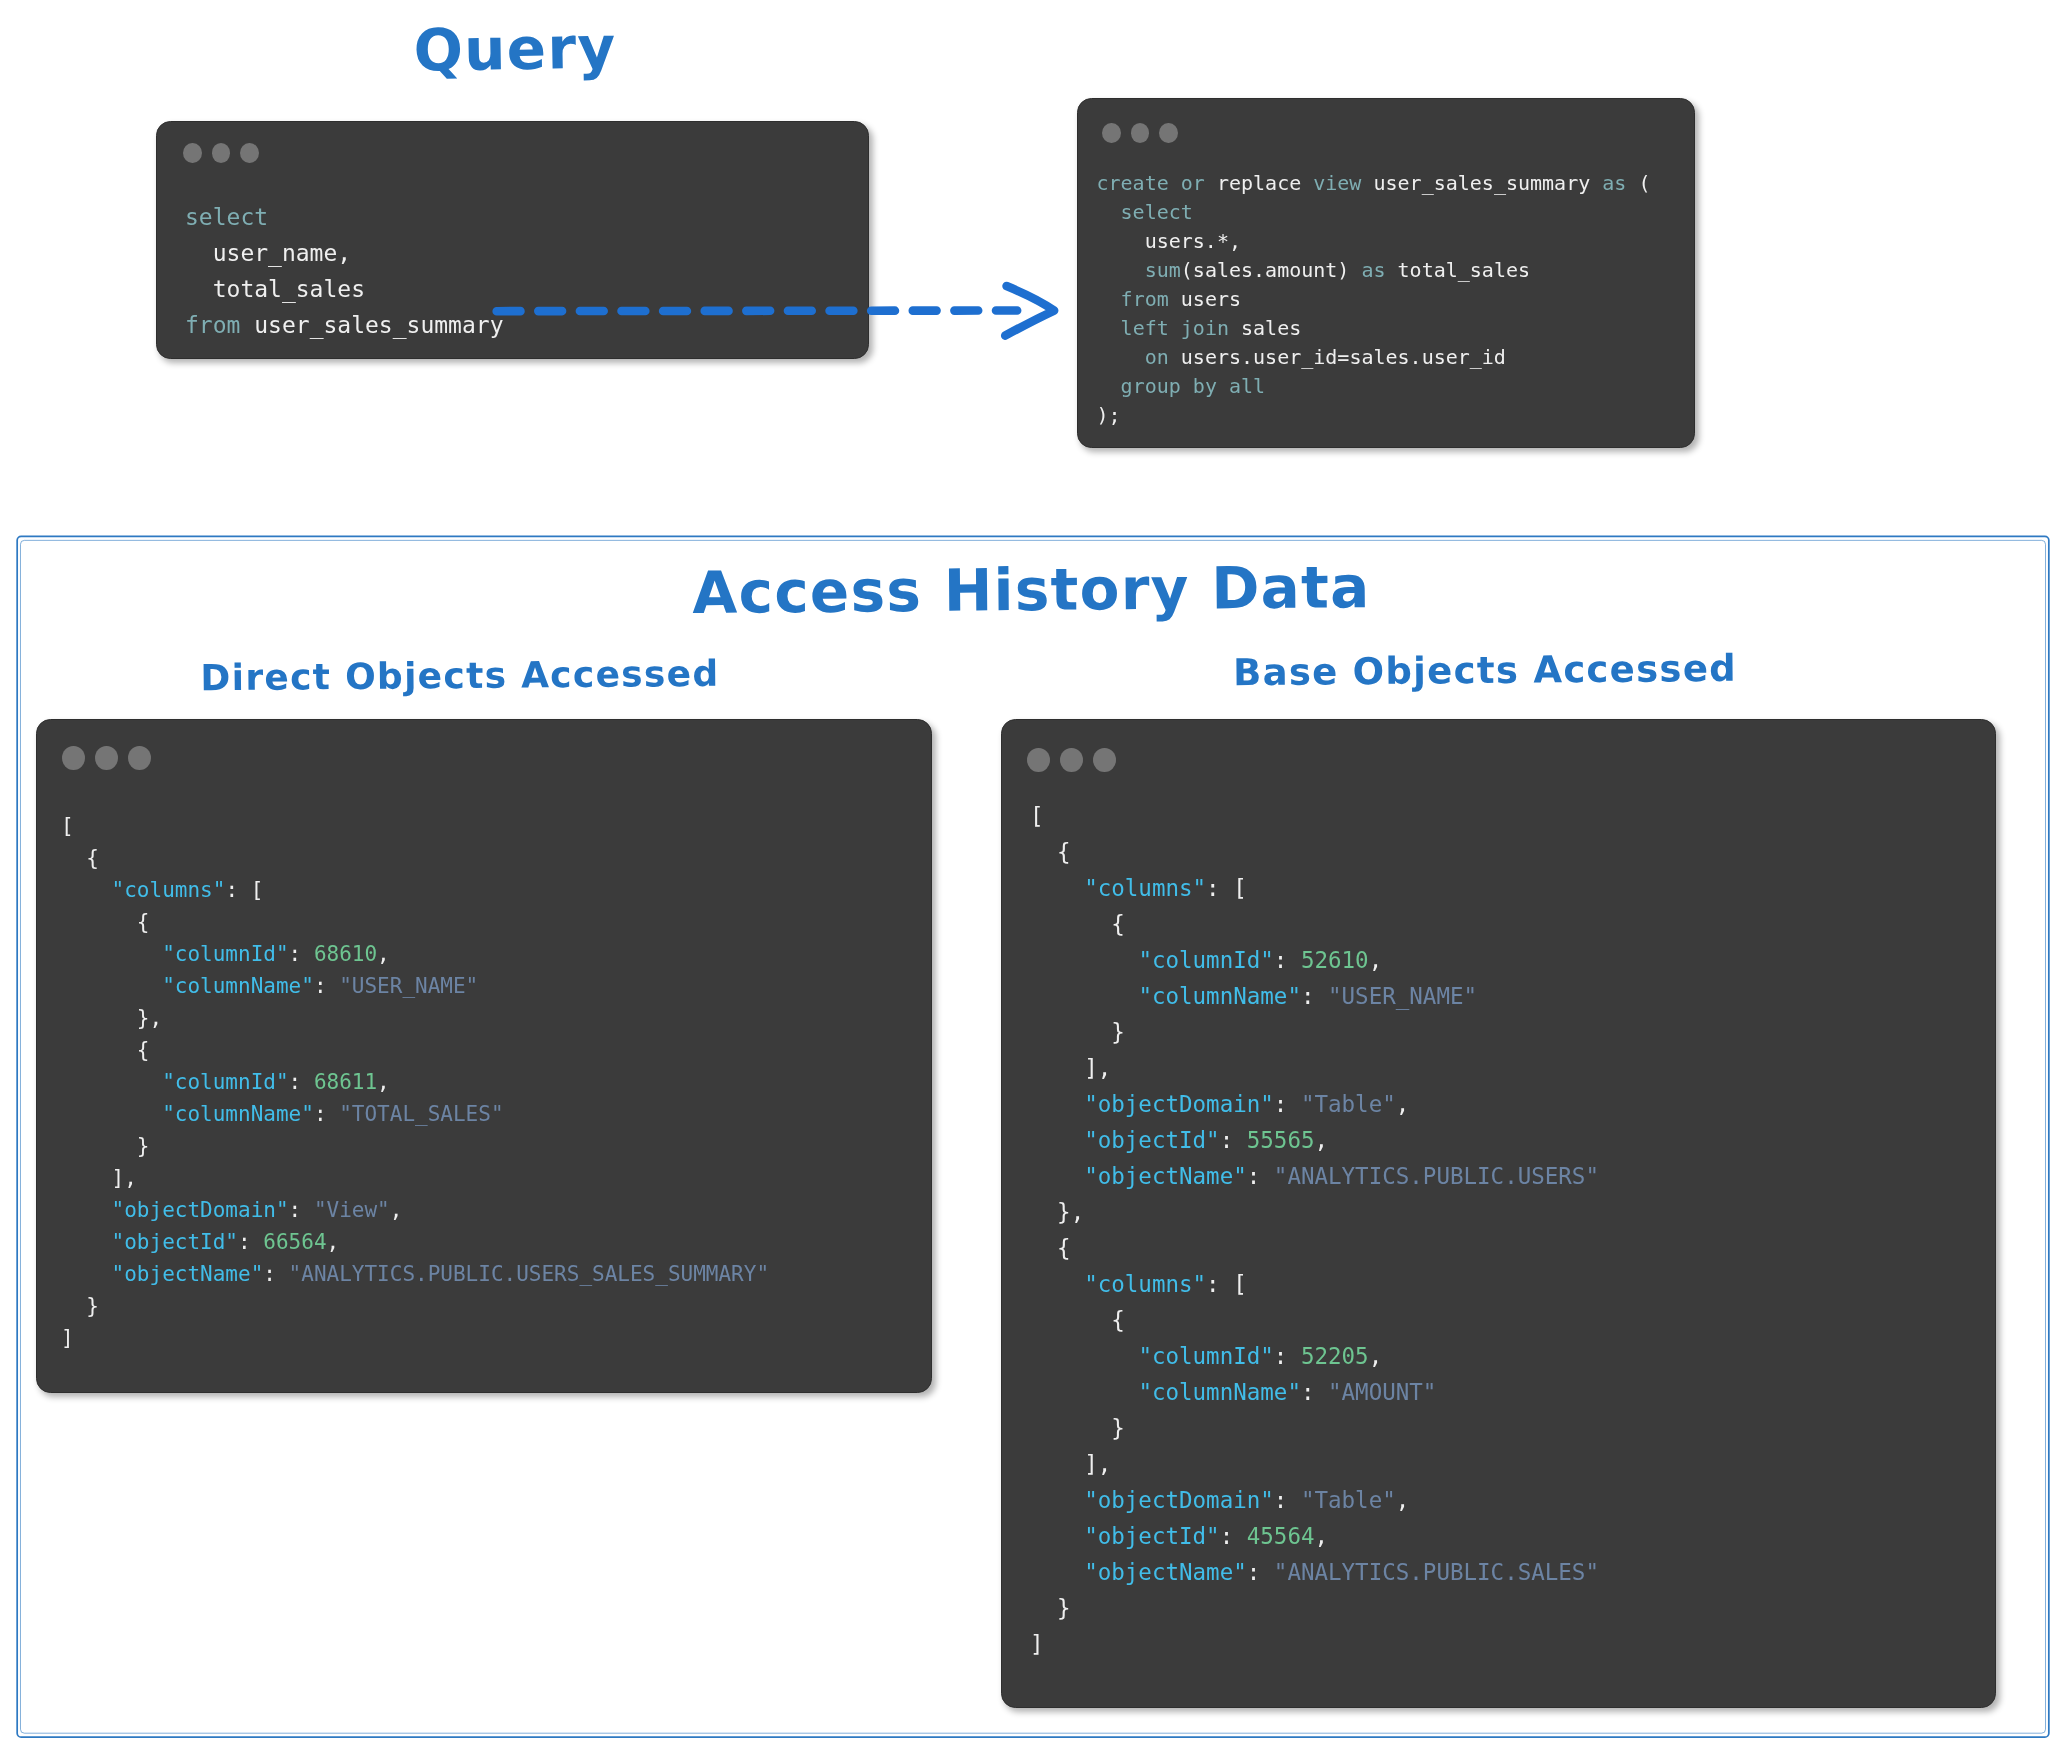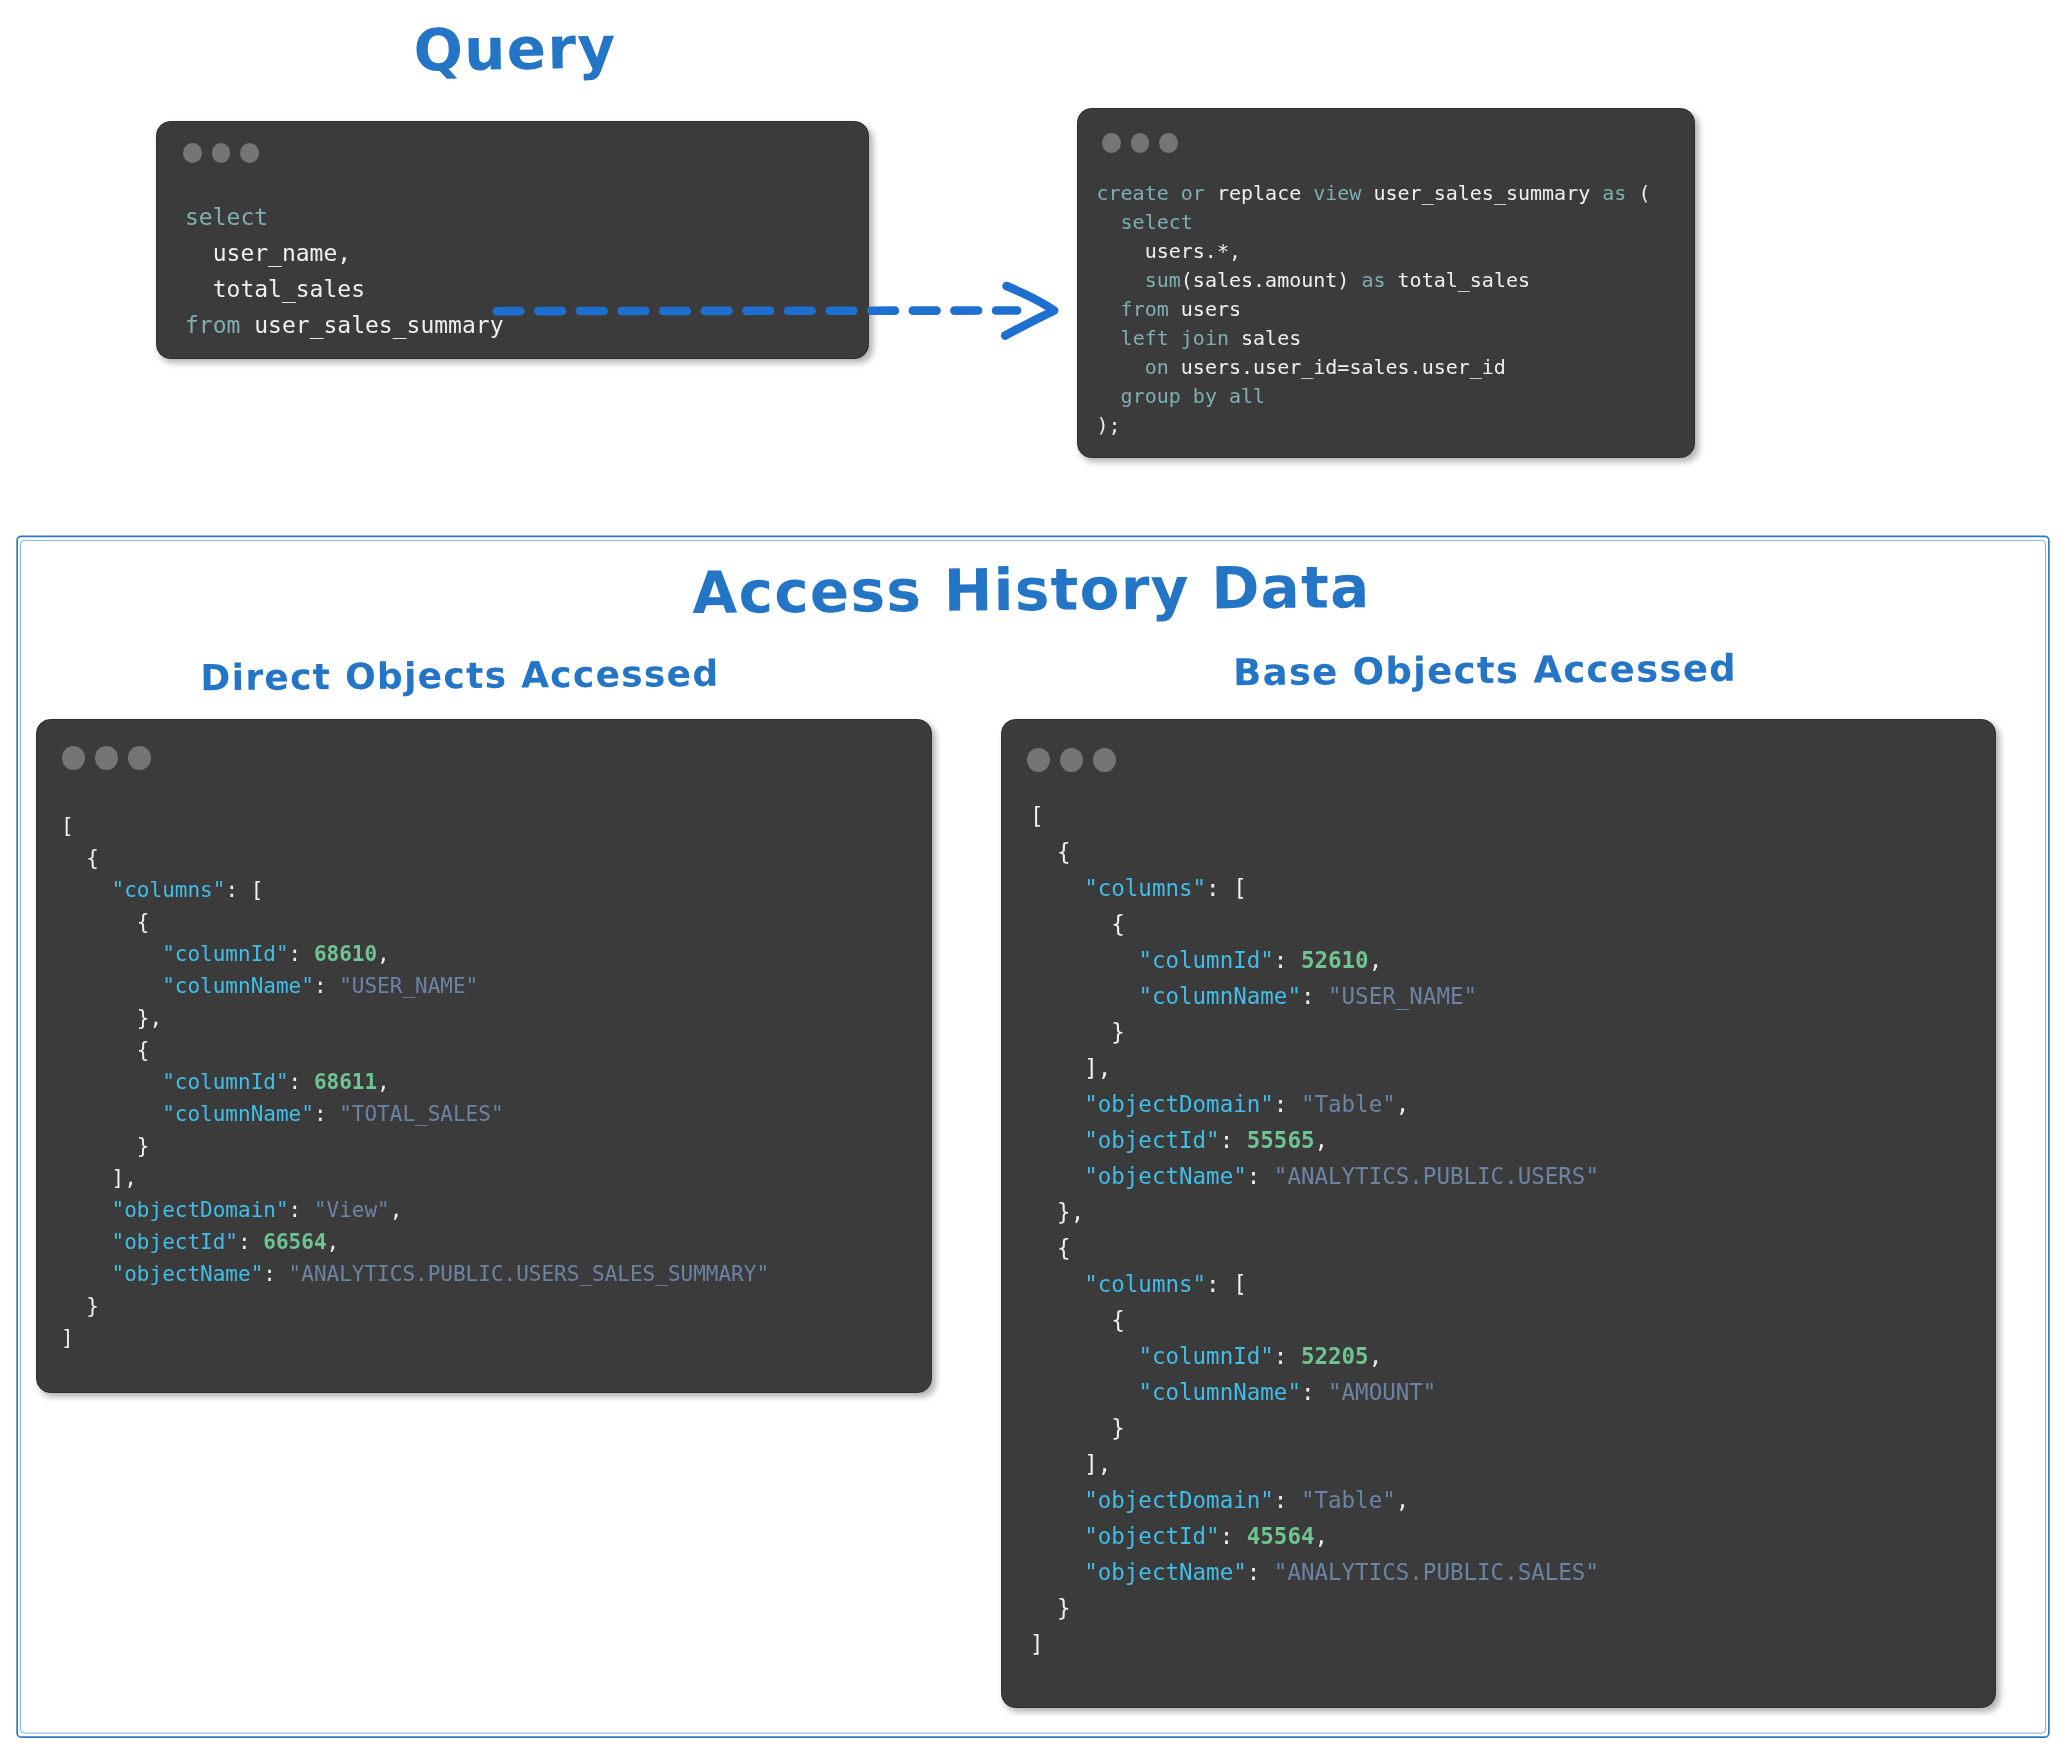--- a/index.html
+++ b/index.html
@@ -51,28 +51,28 @@
 
   .code{
     position:absolute;
     white-space:pre;
     font-family:"DejaVu Sans Mono","Liberation Mono",monospace;
   }
   .code-line{white-space:pre;}
   .tok-k{color:var(--kw-teal);}
   .tok-w{color:var(--code-white);}
   .tok-key{color:var(--json-key);}
-  .tok-num{color:var(--json-num);font-weight:bold;}
+  .tok-num{color:var(--json-num);}
   .tok-str{color:var(--json-str);}
 
   #win-query-select{left:156px;top:121px;width:713px;height:238px;}
   #win-query-select .titlebar{left:26.4px;top:21px;}
   #win-query-select .code{left:28px;top:77px;font-size:23px;line-height:36px;}
 
-  #win-create-view{left:1077px;top:108px;width:618px;height:350px;}
+  #win-create-view{left:1077px;top:98px;width:618px;height:350px;}
   #win-create-view .titlebar{left:24px;top:24px;}
   #win-create-view .code{left:18.5px;top:70px;font-size:20px;line-height:29px;}
 
   #win-direct-json{left:36px;top:719px;width:896px;height:674px;}
   #win-direct-json .titlebar{left:25px;top:26.4px;}
   #win-direct-json .code{left:24px;top:90px;font-size:21px;line-height:32px;}
 
   #win-base-json{left:1001px;top:719px;width:995px;height:989px;}
   #win-base-json .titlebar{left:25px;top:28px;}
   #win-base-json .code{left:28px;top:78px;font-size:22.5px;line-height:36px;}

